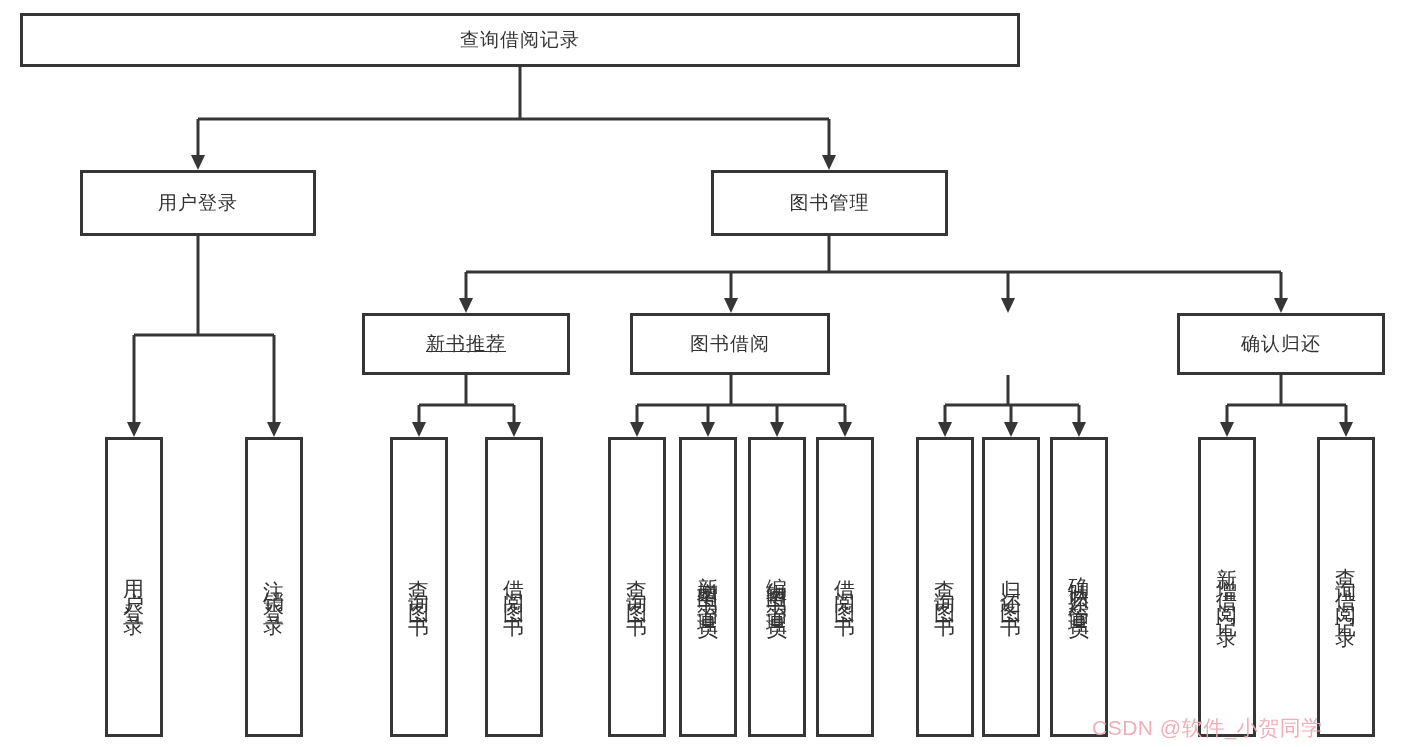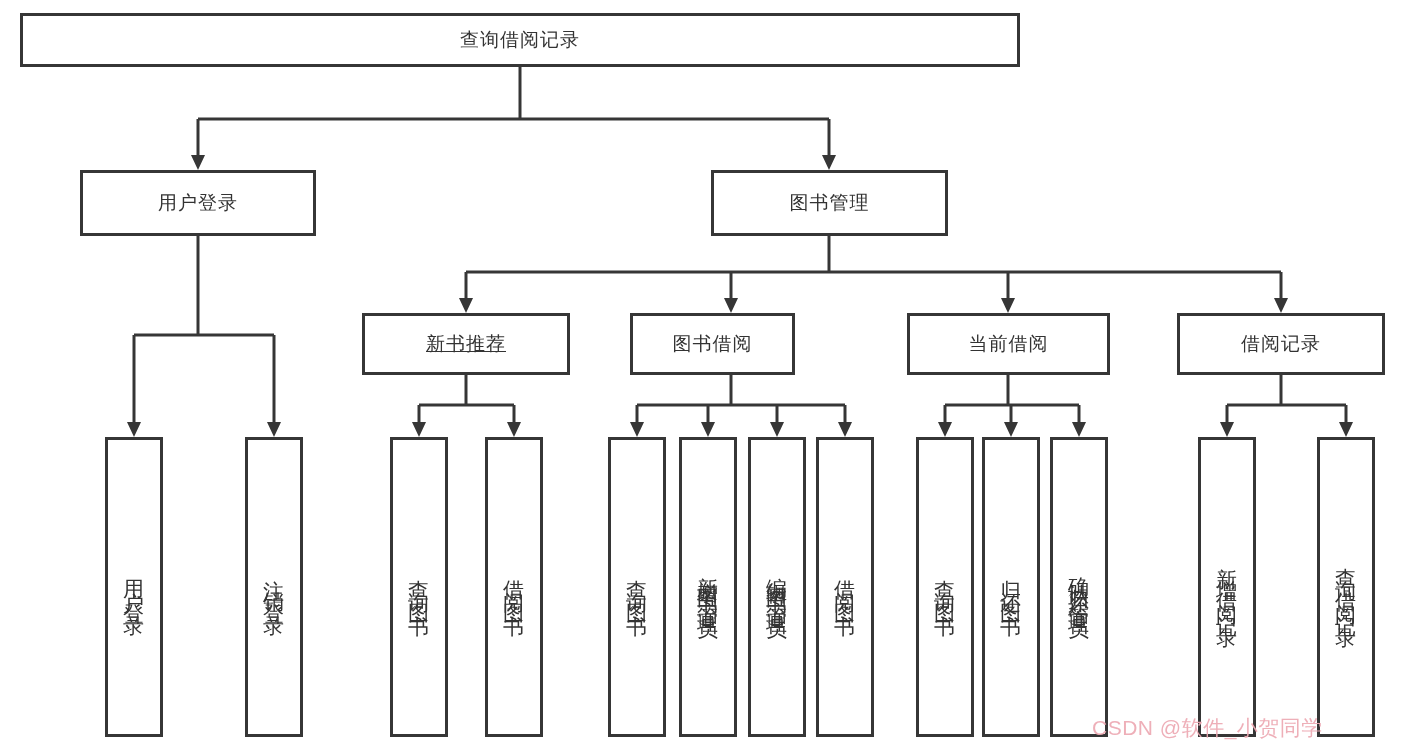--- a/index.html
+++ b/index.html
@@ -125,28 +125,25 @@
   <div class="box h" style="left:80px; top:170px; width:236px; height:66px;">
     <span>用户登录</span>
   </div>
   <div class="box h" style="left:711px; top:170px; width:237px; height:66px;align-items:center;">
     <span>图书管理</span>
   </div>
 
   <div class="box h" style="left:362px; top:313px; width:208px; height:62px;text-decoration:underline;">
     <span>新书推荐</span>
   </div>
-  <div class="box h" style="left:630px; top:313px; width:165px; height:62px;">
+  <div class="box h" style="left:630px; top:313px; width:200px; height:62px;">
     <span>图书借阅</span>
   </div>
-  <div class="box h" style="left:907px; top:313px; width:203px; height:62px;">
-    <span>当前借阅</span>
-  </div>
   <div class="box h" style="left:1177px; top:313px; width:208px; height:62px;">
-    <span>借阅记录</span>
+    <span>确认归还</span>
   </div>
 
   <div class="box v" style="left:105px;">
     <span>用户登录</span>
   </div>
   <div class="box v" style="left:245px;">
     <span>注销登录</span>
   </div>
 
   <div class="box v" style="left:390px;">

